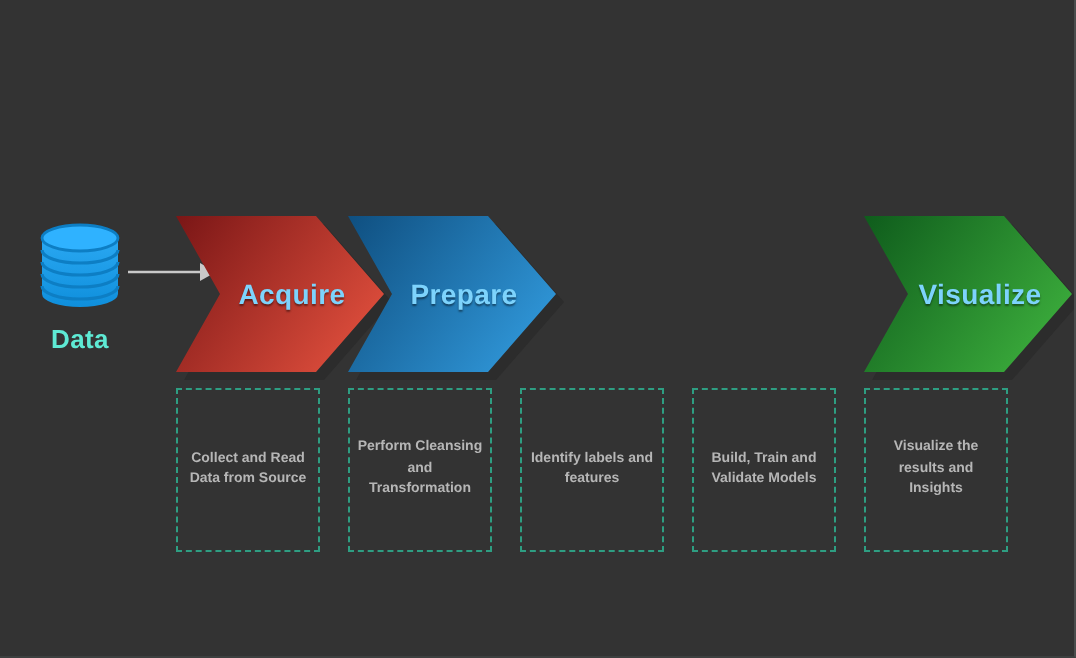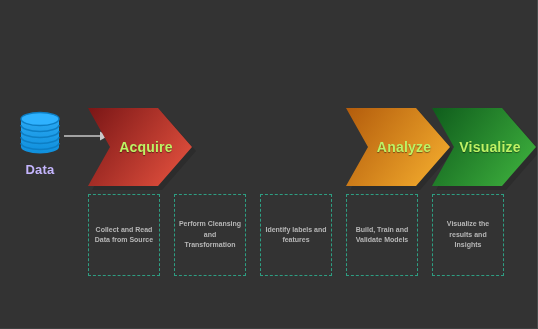--- a/index.html
+++ b/index.html
@@ -37,21 +37,21 @@
     top: 0px;
     width: 48px;
     height: 48px;
   }
   #data-label {
     position: absolute;
     left: 0;
     top: 52px;
     width: 64px;
     text-align: center;
-    color: #c4b5fd;
+    color: #5eead4;
     font-size: 13px;
     font-weight: bold;
     letter-spacing: 0.2px;
   }
 
   
   #connector {
     position: absolute;
     left: 64px;
     top: 126px;
@@ -76,21 +76,21 @@
   .chev svg { display: block; }
   .chev-label {
     position: absolute;
     top: 0;
     left: 0;
     width: 108px;
     height: 86px;
     display: flex;
     align-items: center;
     justify-content: center;
-    color: #bef264;
+    color: #7dd3fc;
     font-size: 14px;
     font-weight: bold;
     letter-spacing: 0.2px;
     padding-left: 8px;
     box-sizing: border-box;
     text-shadow: 0 1px 1px rgba(0,0,0,0.45);
     pointer-events: none;
   }
 
   
@@ -165,35 +165,35 @@
             <stop offset="0%" stop-color="#7a1616"></stop>
             <stop offset="100%" stop-color="#d94b3a"></stop>
           </linearGradient>
         </defs>
         <path d="M0,4 L70,4 L104,43 L70,82 L0,82 L22,43 Z" fill="#262626" transform="translate(4,4)" opacity="0.55"></path>
         <path d="M0,4 L70,4 L104,43 L70,82 L0,82 L22,43 Z" fill="url(#g0)"></path>
       </svg>
       <div class="chev-label">Acquire</div>
     </div>
 
-
-
-    <div class="chev" style="left:258px;">
+    <div class="chev" style="left:86px;">
       <svg width="108" height="86" viewBox="0 0 108 86">
         <defs>
-          <linearGradient id="g3" x1="0" y1="0" x2="1" y2="0.55">
-            <stop offset="0%" stop-color="#b35c0c"></stop>
-            <stop offset="100%" stop-color="#eda42a"></stop>
+          <linearGradient id="g1" x1="0" y1="0" x2="1" y2="0.55">
+            <stop offset="0%" stop-color="#0f4f80"></stop>
+            <stop offset="100%" stop-color="#2e93d4"></stop>
           </linearGradient>
         </defs>
         <path d="M0,4 L70,4 L104,43 L70,82 L0,82 L22,43 Z" fill="#262626" transform="translate(4,4)" opacity="0.55"></path>
-        <path d="M0,4 L70,4 L104,43 L70,82 L0,82 L22,43 Z" fill="url(#g3)"></path>
-      </svg>
-      <div class="chev-label">Analyze</div>
-    </div>
+        <path d="M0,4 L70,4 L104,43 L70,82 L0,82 L22,43 Z" fill="url(#g1)"></path>
+      </svg>
+      <div class="chev-label">Prepare</div>
+    </div>
+
+
 
     <div class="chev" style="left:344px;">
       <svg width="108" height="86" viewBox="0 0 108 86">
         <defs>
           <linearGradient id="g4" x1="0" y1="0" x2="1" y2="0.55">
             <stop offset="0%" stop-color="#0f5c1c"></stop>
             <stop offset="100%" stop-color="#39a83a"></stop>
           </linearGradient>
         </defs>
         <path d="M0,4 L70,4 L104,43 L70,82 L0,82 L22,43 Z" fill="#262626" transform="translate(4,4)" opacity="0.55"></path>

